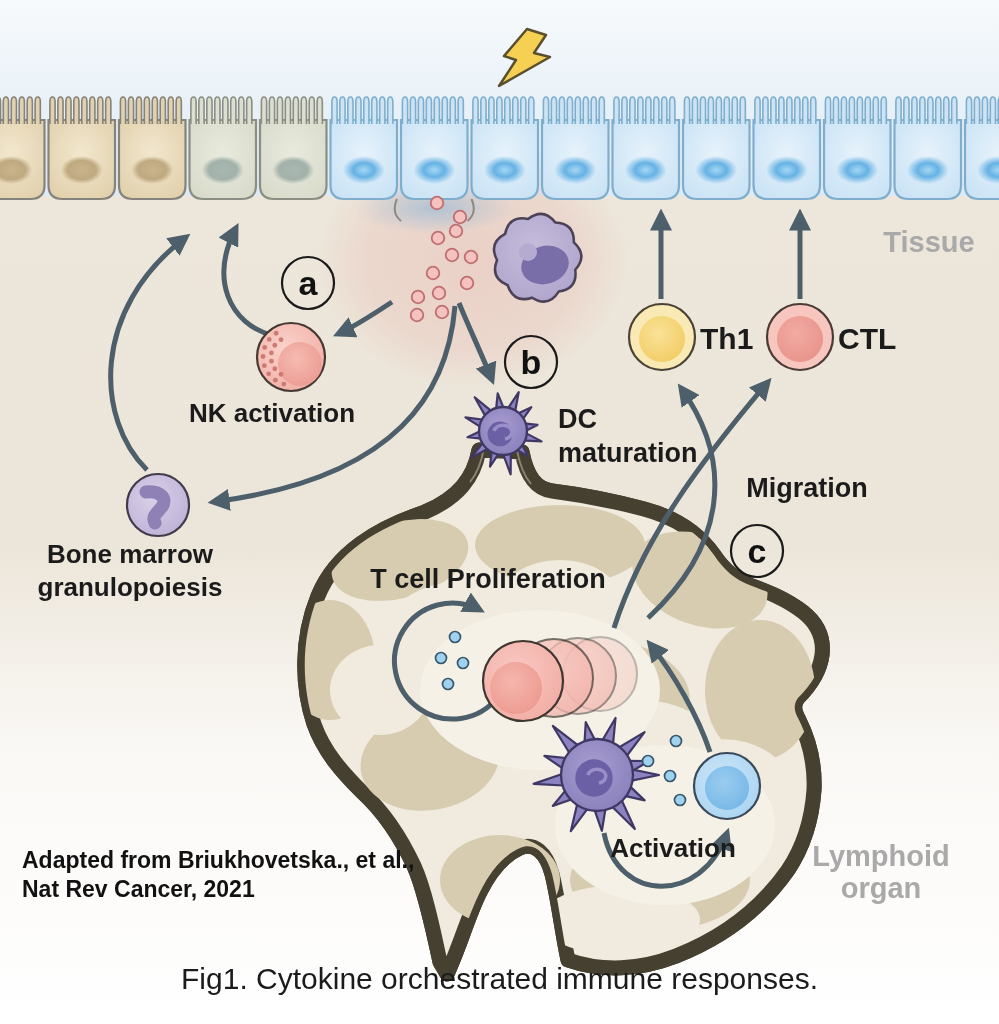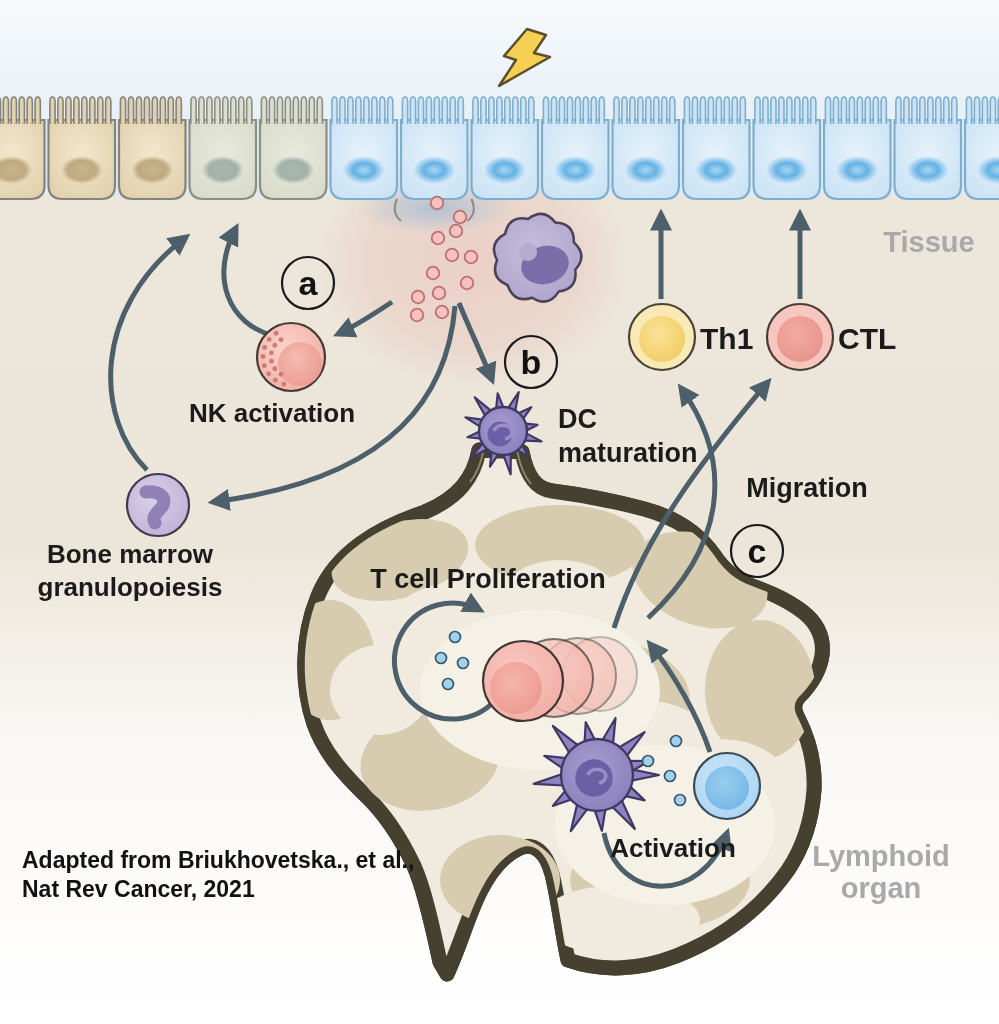--- a/index.html
+++ b/index.html
@@ -497,13 +497,14 @@
     <text x="488" y="588" text-anchor="middle" class="lbl27">T cell Proliferation</text>
     <text x="673" y="857" text-anchor="middle" class="lbl">Activation</text>
     <text x="807" y="497" text-anchor="middle" class="lbl27">Migration</text>
     <text x="700" y="349" class="cell-tag">Th1</text>
     <text x="838" y="349" class="cell-tag">CTL</text>
     <text x="22" y="868" class="credit">Adapted from Briukhovetska., et al.,</text>
     <text x="22" y="897" class="credit">Nat Rev Cancer, 2021</text>
   </g>
 </svg>
 
+<div id="caption">Fig1. Cytokine orchestrated immune responses.</div>
 </div>
 
 </body></html>

